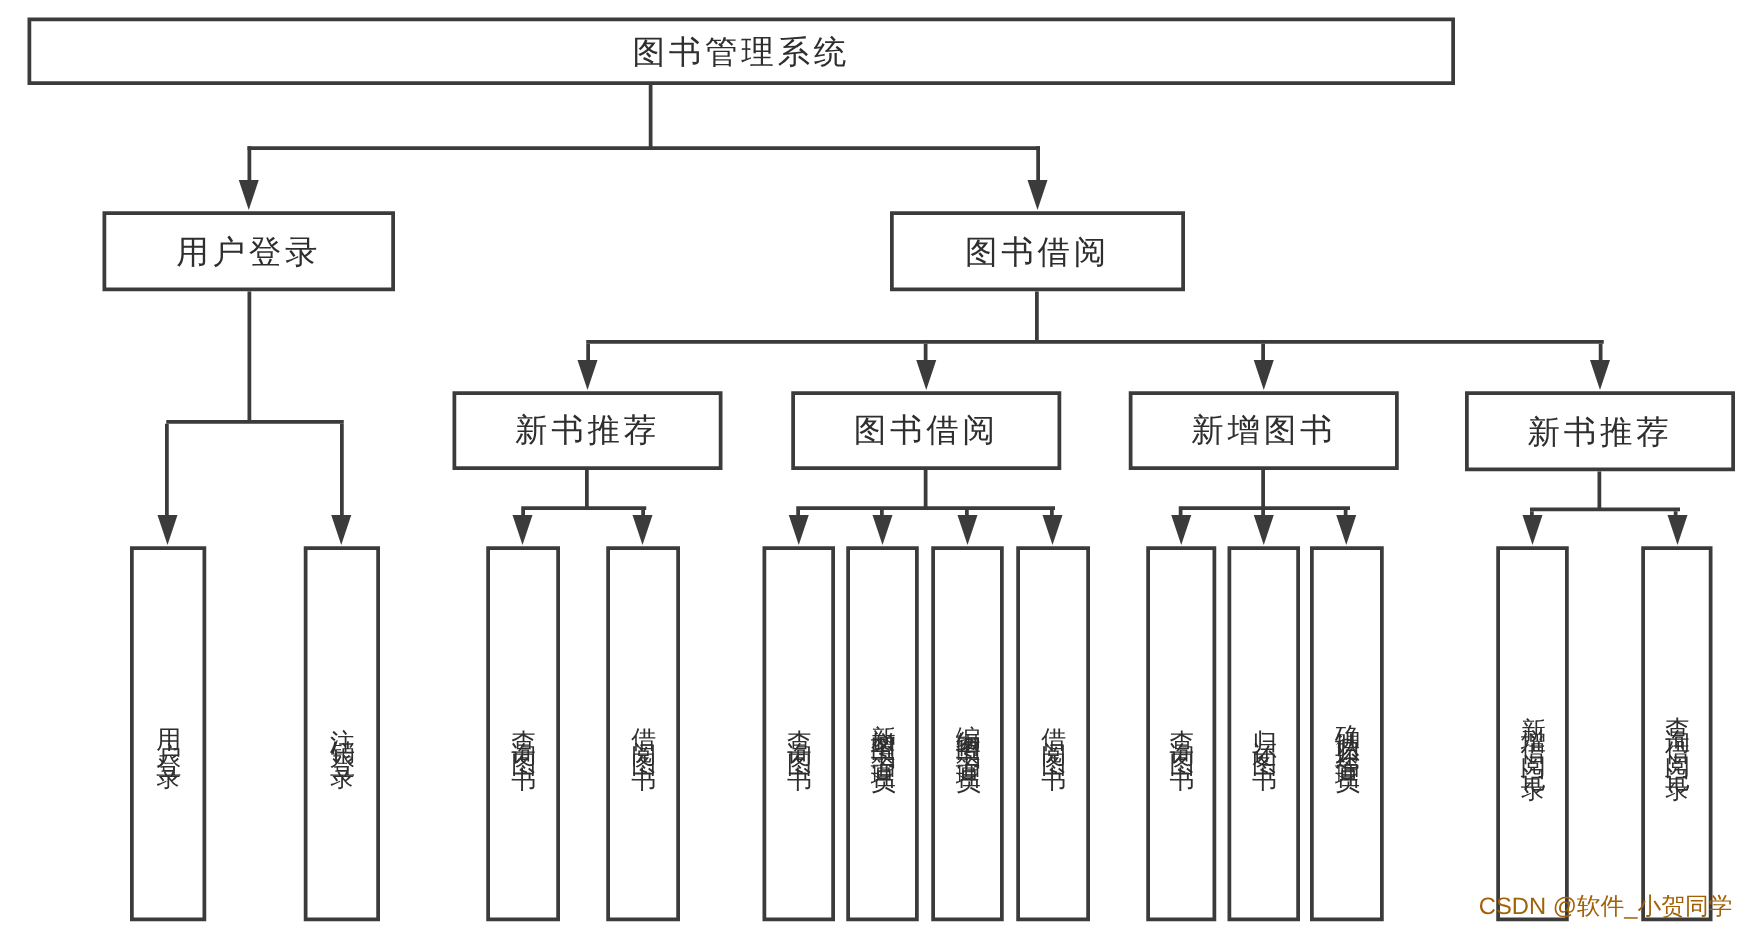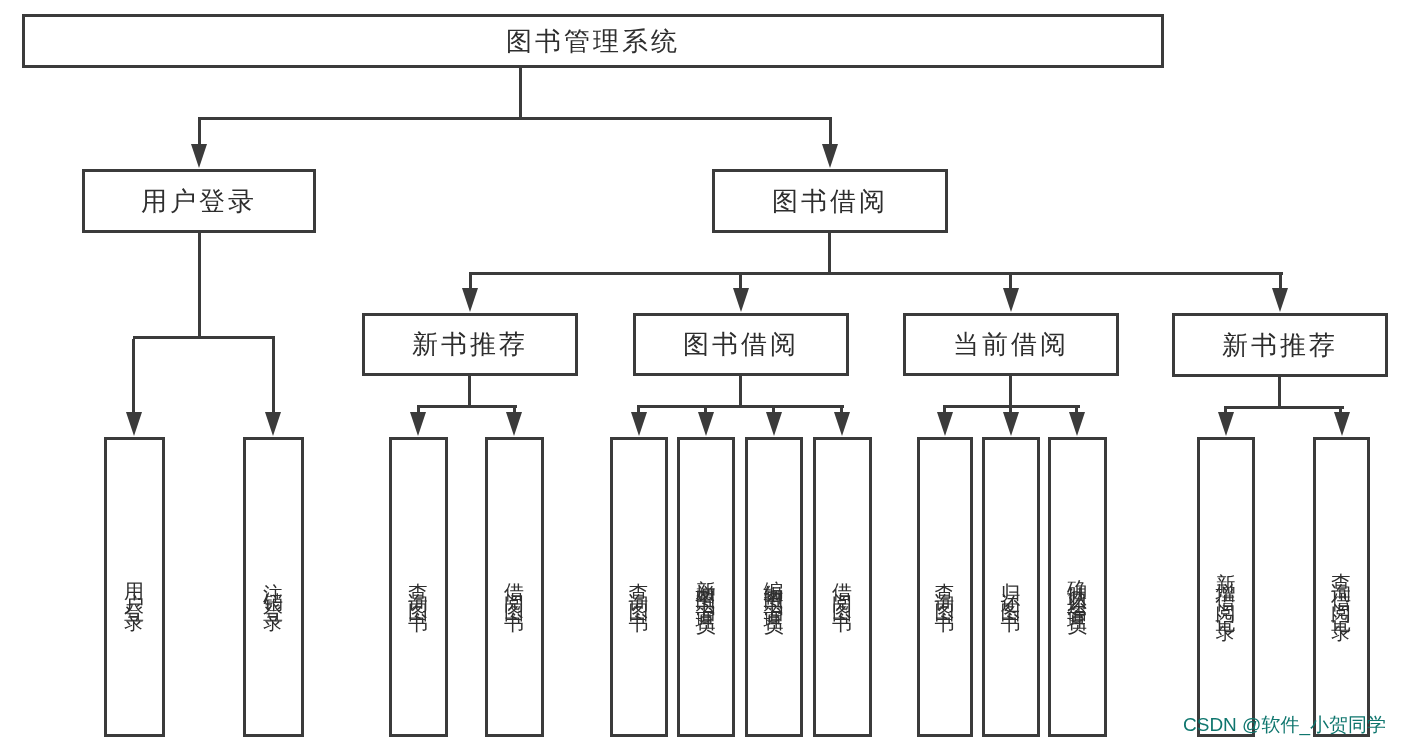--- a/index.html
+++ b/index.html
@@ -21,36 +21,36 @@
   }
   .leaf.tight{letter-spacing:0.26em;}
   .cl{position:absolute;background:#3b3b3b;z-index:1;}
   .ah{
     position:absolute;width:0;height:0;z-index:1;
     border-left:8px solid transparent;border-right:8px solid transparent;
     border-top:24px solid #3b3b3b;
   }
   .wm{
     position:absolute;left:1183px;top:712px;z-index:5;white-space:nowrap;
-    font-size:19px;color:#0f766e;
+    font-size:19px;color:#a16207;
   }
 </style>
 </head>
 <body>
 
 <div class="canvas">
 
   <div class="box" style="left:22px;top:14px;width:1142px;height:54px;">图书管理系统</div>
 
   <div class="box" style="left:82px;top:169px;width:234px;height:64px;">用户登录</div>
   <div class="box" style="left:712px;top:169px;width:236px;height:64px;">图书借阅</div>
 
   <div class="box" style="left:362px;top:313px;width:216px;height:63px;">新书推荐</div>
   <div class="box" style="left:633px;top:313px;width:216px;height:63px;">图书借阅</div>
-  <div class="box" style="left:903px;top:313px;width:216px;height:63px;">当前借阅</div>
+  <div class="box" style="left:903px;top:313px;width:216px;height:63px;">新增图书</div>
   <div class="box" style="left:1172px;top:313px;width:216px;height:64px;">新书推荐</div>
 
   <div class="leaf" style="left:104px;width:61px;">用户登录</div>
   <div class="leaf" style="left:243px;width:61px;">注销登录</div>
 
   <div class="leaf" style="left:389px;width:59px;">查询图书</div>
   <div class="leaf" style="left:485px;width:59px;">借阅图书</div>
 
   <div class="leaf" style="left:610px;width:58px;">查询图书</div>
   <div class="leaf tight" style="left:677px;width:58px;">新增图书（管理员）</div>

